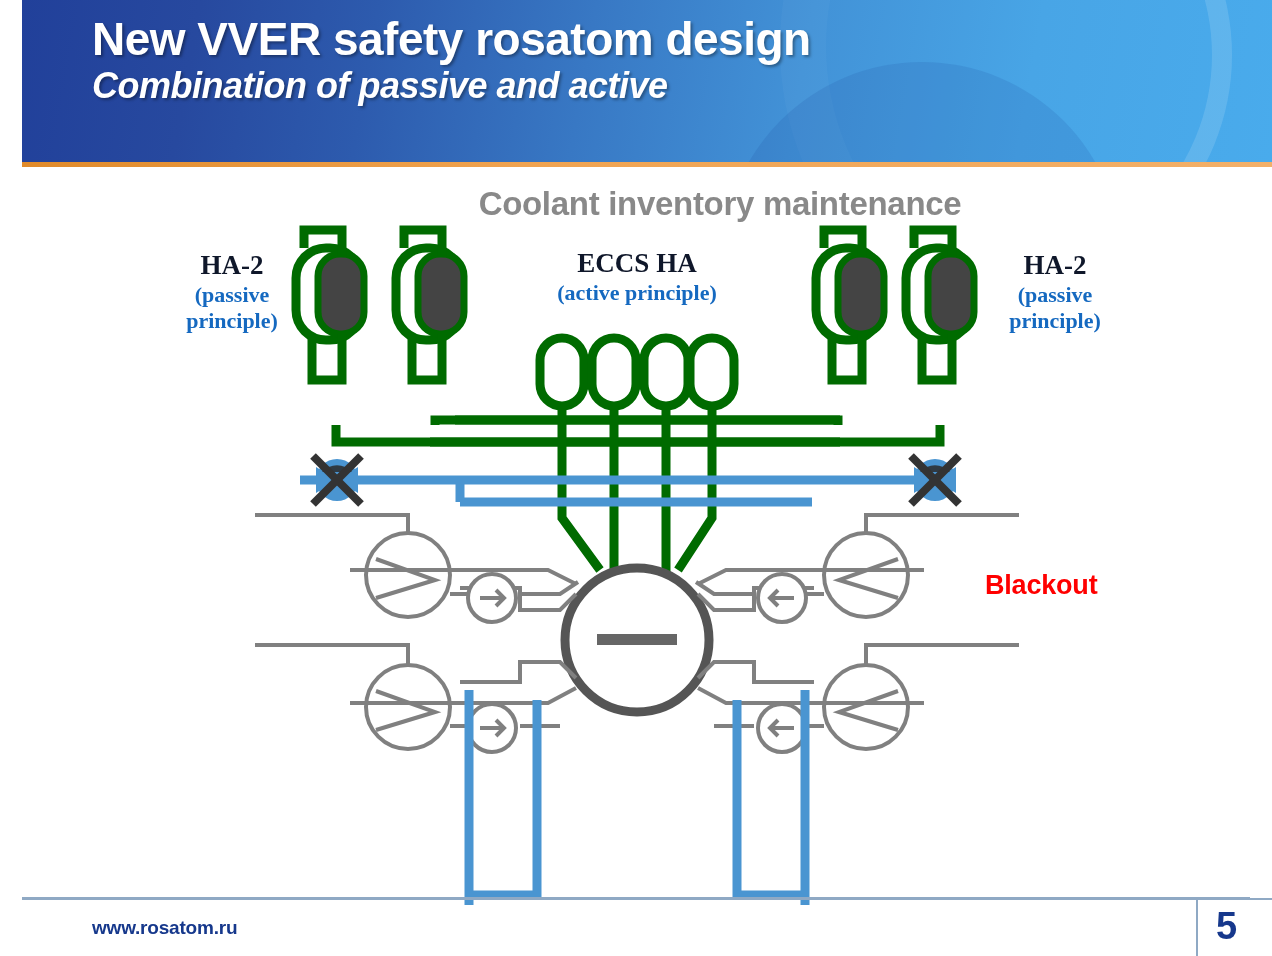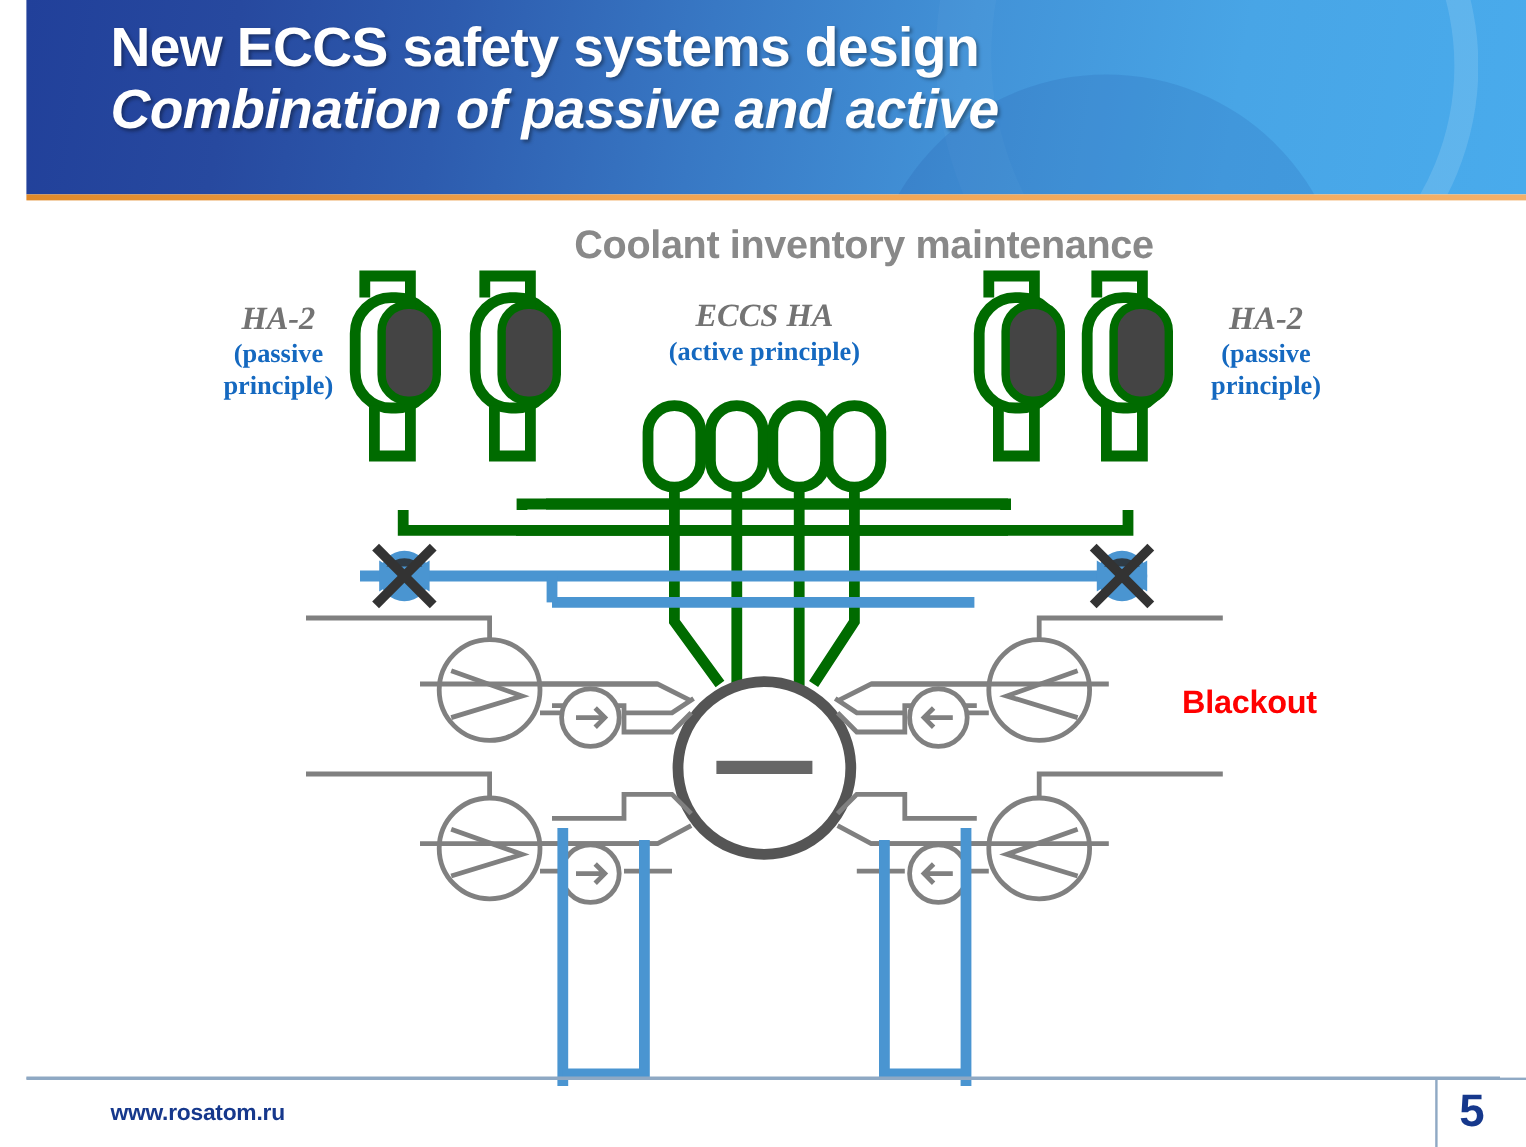--- a/index.html
+++ b/index.html
@@ -84,21 +84,21 @@
   .title-line1 {
     font-size: 46px;
     font-weight: bold;
     color: #ffffff;
     letter-spacing: -0.5px;
     line-height: 1.12;
     text-shadow: 2px 2px 3px rgba(0,0,0,0.35);
     white-space: nowrap;
   }
   .title-line2 {
-    font-size: 46px;
+    font-size: 36px;
     font-weight: bold;
     font-style: italic;
     color: #ffffff;
     letter-spacing: -0.5px;
     line-height: 1.12;
     text-shadow: 2px 2px 3px rgba(0,0,0,0.35);
     white-space: nowrap;
   }
 
   
@@ -113,25 +113,24 @@
     color: #898989;
     letter-spacing: -0.3px;
     margin-left: 28px;
   }
   .section-heading span { position: relative; left: 56px; }
 
   
   .lbl { position: absolute; text-align: center; line-height: 1.18; }
   .lbl .red {
     display: block;
-    color: #737373;
+    color: #0f172a;
     font-family: "Liberation Serif", serif;
     font-weight: bold;
     font-size: 27px;
-    font-style: italic;
   }
   .lbl .blue {
     display: block;
     color: #1569c0;
     font-family: "Liberation Serif", serif;
     font-weight: bold;
     font-size: 22px;
   }
   #label-ha2-left  { left: 152px; top: 250px; width: 160px; }
   #label-ha2-right { left: 975px; top: 250px; width: 160px; }
@@ -197,21 +196,21 @@
 <div class="slide">
 
   <div class="header">
     <div class="swoosh1"></div>
     <div class="swoosh2"></div>
     <div class="swoosh3"></div>
   </div>
   <div class="header-rule"></div>
 
   <div class="title-block">
-    <div class="title-line1">New ECCS safety systems design</div>
+    <div class="title-line1">New VVER safety rosatom design</div>
     <div class="title-line2">Combination of passive and active</div>
   </div>
 
   <div class="section-heading">
     <span>Coolant inventory maintenance</span>
   </div>
 
   <svg id="diagram" viewBox="0 0 1272 735">
 
     <defs>

